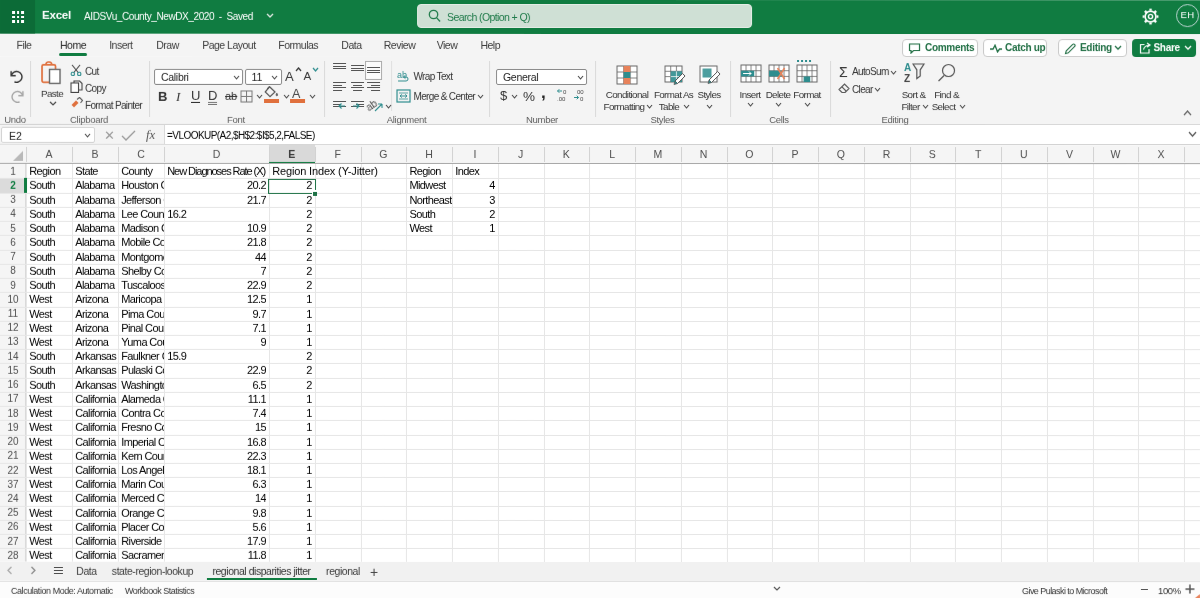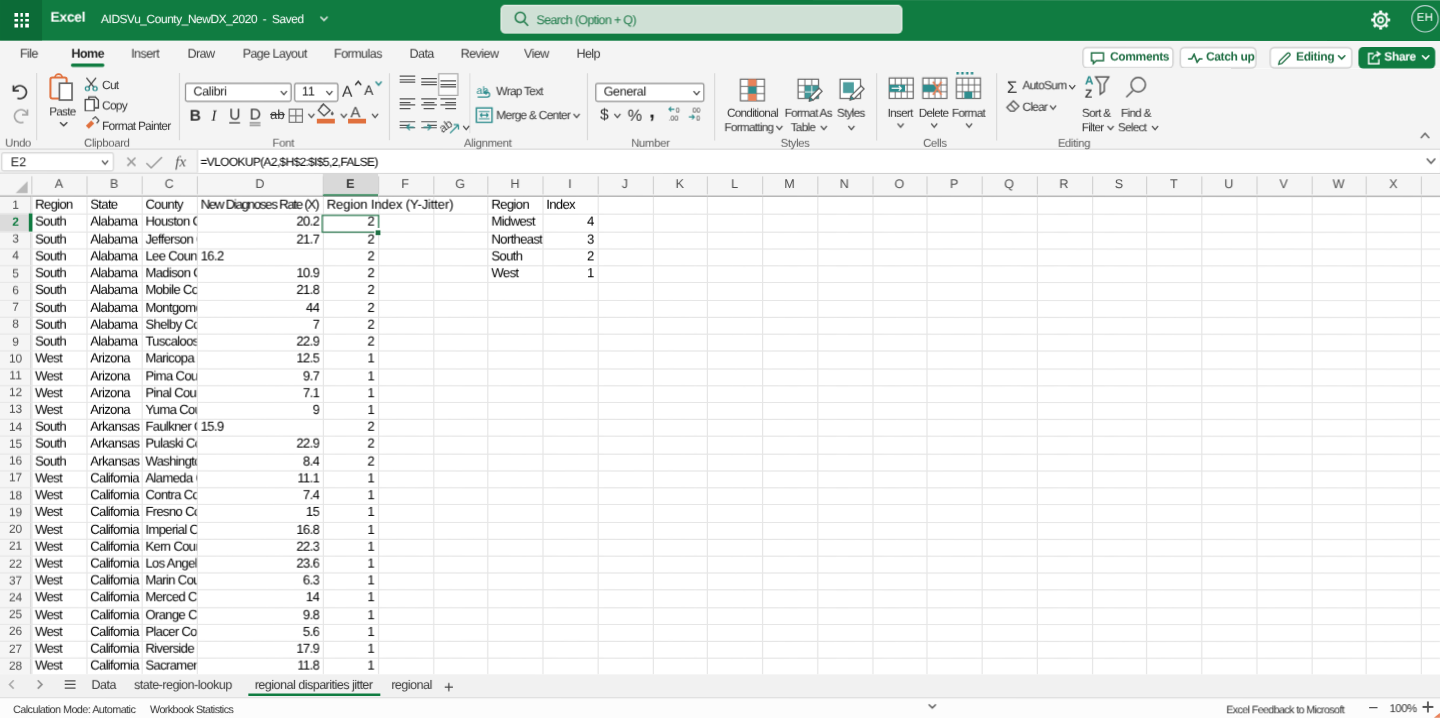--- a/index.html
+++ b/index.html
@@ -43,21 +43,21 @@
       <path d="M5.3 13.7 L3.9 15.1" stroke="#fff" stroke-width="2.4"></path>
       <path d="M3.5 9.5 L1.6 9.5" stroke="#fff" stroke-width="2.4"></path>
       <path d="M5.3 5.3 L3.9 3.9" stroke="#fff" stroke-width="2.4"></path>
       <path d="M9.5 3.5 L9.5 1.6" stroke="#fff" stroke-width="2.4"></path>
       <path d="M13.7 5.3 L15.1 3.9" stroke="#fff" stroke-width="2.4"></path>
       <circle cx="9.5" cy="9.5" r="2.1" fill="none" stroke="#fff" stroke-width="1.4"></circle>
     </svg>
     <div class="a" style="left:1176px;top:4px;width:23px;height:23px;border-radius:50%;border:1.4px solid rgba(214,226,232,.85);color:#fff;font-size:9.5px;text-align:center;line-height:20px;letter-spacing:.3px">EH</div>
     <div class="a" style="left:0;top:34px;width:1200px;height:23px;background:#f4f4f4"></div>
     <div class="a" style="left:24px;top:38.5px;transform:translateX(-50%) translateZ(0);font-size:10.5px;letter-spacing:-0.5px;font-weight:400;color:#3b3b3b;white-space:nowrap">File</div>
-    <div class="a" style="left:73px;top:38.5px;transform:translateX(-50%) translateZ(0);font-size:10.5px;letter-spacing:-0.5px;font-weight:700;color:#262626;white-space:nowrap">Home</div>
+    <div class="a" style="left:73px;top:38.5px;transform:translateX(-50%) translateZ(0);font-size:10.5px;letter-spacing:-0.5px;font-weight:400;color:#262626;white-space:nowrap">Home</div>
     <div class="a" style="left:120.8px;top:38.5px;transform:translateX(-50%) translateZ(0);font-size:10.5px;letter-spacing:-0.5px;font-weight:400;color:#3b3b3b;white-space:nowrap">Insert</div>
     <div class="a" style="left:167.5px;top:38.5px;transform:translateX(-50%) translateZ(0);font-size:10.5px;letter-spacing:-0.5px;font-weight:400;color:#3b3b3b;white-space:nowrap">Draw</div>
     <div class="a" style="left:228.9px;top:38.5px;transform:translateX(-50%) translateZ(0);font-size:10.5px;letter-spacing:-0.5px;font-weight:400;color:#3b3b3b;white-space:nowrap">Page Layout</div>
     <div class="a" style="left:298.2px;top:38.5px;transform:translateX(-50%) translateZ(0);font-size:10.5px;letter-spacing:-0.5px;font-weight:400;color:#3b3b3b;white-space:nowrap">Formulas</div>
     <div class="a" style="left:351.4px;top:38.5px;transform:translateX(-50%) translateZ(0);font-size:10.5px;letter-spacing:-0.5px;font-weight:400;color:#3b3b3b;white-space:nowrap">Data</div>
     <div class="a" style="left:399.5px;top:38.5px;transform:translateX(-50%) translateZ(0);font-size:10.5px;letter-spacing:-0.5px;font-weight:400;color:#3b3b3b;white-space:nowrap">Review</div>
     <div class="a" style="left:447px;top:38.5px;transform:translateX(-50%) translateZ(0);font-size:10.5px;letter-spacing:-0.5px;font-weight:400;color:#3b3b3b;white-space:nowrap">View</div>
     <div class="a" style="left:490.2px;top:38.5px;transform:translateX(-50%) translateZ(0);font-size:10.5px;letter-spacing:-0.5px;font-weight:400;color:#3b3b3b;white-space:nowrap">Help</div>
     <div class="a" style="left:58.7px;top:53.2px;width:28.3px;height:2.6px;background:#107C41;border-radius:2px"></div>
     <div class="a" style="left:901.5px;top:38.5px;width:76.5px;height:18.5px;background:#fff;border:1px solid #c8c8c8;border-radius:4px"></div>
@@ -589,21 +589,21 @@
       <div class="ct" style="left:167.2px;top:204.19px;width:98.8px;overflow:hidden">15.9</div>
       <div class="ct" style="left:272.2px;top:204.19px;width:39.55px;text-align:right;overflow:hidden">2</div>
       <div class="ct" style="left:29.2px;top:218.42px;width:42.6px;text-align:left;overflow:hidden">South</div>
       <div class="ct" style="left:75.2px;top:218.42px;width:42.6px;text-align:left;overflow:hidden">Arkansas</div>
       <div class="ct" style="left:121.2px;top:218.42px;width:42.6px;text-align:left;overflow:hidden">Pulaski County</div>
       <div class="ct" style="left:167.2px;top:218.42px;width:98.8px;text-align:right;overflow:hidden">22.9</div>
       <div class="ct" style="left:272.2px;top:218.42px;width:39.55px;text-align:right;overflow:hidden">2</div>
       <div class="ct" style="left:29.2px;top:232.65px;width:42.6px;text-align:left;overflow:hidden">South</div>
       <div class="ct" style="left:75.2px;top:232.65px;width:42.6px;text-align:left;overflow:hidden">Arkansas</div>
       <div class="ct" style="left:121.2px;top:232.65px;width:42.6px;text-align:left;overflow:hidden">Washington County</div>
-      <div class="ct" style="left:167.2px;top:232.65px;width:98.8px;text-align:right;overflow:hidden">8.4</div>
+      <div class="ct" style="left:167.2px;top:232.65px;width:98.8px;text-align:right;overflow:hidden">6.5</div>
       <div class="ct" style="left:272.2px;top:232.65px;width:39.55px;text-align:right;overflow:hidden">2</div>
       <div class="ct" style="left:29.2px;top:246.88px;width:42.6px;text-align:left;overflow:hidden">West</div>
       <div class="ct" style="left:75.2px;top:246.88px;width:42.6px;text-align:left;overflow:hidden">California</div>
       <div class="ct" style="left:121.2px;top:246.88px;width:42.6px;text-align:left;overflow:hidden">Alameda County</div>
       <div class="ct" style="left:167.2px;top:246.88px;width:98.8px;text-align:right;overflow:hidden">11.1</div>
       <div class="ct" style="left:272.2px;top:246.88px;width:39.55px;text-align:right;overflow:hidden">1</div>
       <div class="ct" style="left:29.2px;top:261.11px;width:42.6px;text-align:left;overflow:hidden">West</div>
       <div class="ct" style="left:75.2px;top:261.11px;width:42.6px;text-align:left;overflow:hidden">California</div>
       <div class="ct" style="left:121.2px;top:261.11px;width:42.6px;text-align:left;overflow:hidden">Contra Costa County</div>
       <div class="ct" style="left:167.2px;top:261.11px;width:98.8px;text-align:right;overflow:hidden">7.4</div>
@@ -619,21 +619,21 @@
       <div class="ct" style="left:167.2px;top:289.57px;width:98.8px;text-align:right;overflow:hidden">16.8</div>
       <div class="ct" style="left:272.2px;top:289.57px;width:39.55px;text-align:right;overflow:hidden">1</div>
       <div class="ct" style="left:29.2px;top:303.80px;width:42.6px;text-align:left;overflow:hidden">West</div>
       <div class="ct" style="left:75.2px;top:303.80px;width:42.6px;text-align:left;overflow:hidden">California</div>
       <div class="ct" style="left:121.2px;top:303.80px;width:42.6px;text-align:left;overflow:hidden">Kern County</div>
       <div class="ct" style="left:167.2px;top:303.80px;width:98.8px;text-align:right;overflow:hidden">22.3</div>
       <div class="ct" style="left:272.2px;top:303.80px;width:39.55px;text-align:right;overflow:hidden">1</div>
       <div class="ct" style="left:29.2px;top:318.03px;width:42.6px;text-align:left;overflow:hidden">West</div>
       <div class="ct" style="left:75.2px;top:318.03px;width:42.6px;text-align:left;overflow:hidden">California</div>
       <div class="ct" style="left:121.2px;top:318.03px;width:42.6px;text-align:left;overflow:hidden">Los Angeles County</div>
-      <div class="ct" style="left:167.2px;top:318.03px;width:98.8px;text-align:right;overflow:hidden">23.6</div>
+      <div class="ct" style="left:167.2px;top:318.03px;width:98.8px;text-align:right;overflow:hidden">18.1</div>
       <div class="ct" style="left:272.2px;top:318.03px;width:39.55px;text-align:right;overflow:hidden">1</div>
       <div class="ct" style="left:29.2px;top:332.26px;width:42.6px;text-align:left;overflow:hidden">West</div>
       <div class="ct" style="left:75.2px;top:332.26px;width:42.6px;text-align:left;overflow:hidden">California</div>
       <div class="ct" style="left:121.2px;top:332.26px;width:42.6px;text-align:left;overflow:hidden">Marin County</div>
       <div class="ct" style="left:167.2px;top:332.26px;width:98.8px;text-align:right;overflow:hidden">6.3</div>
       <div class="ct" style="left:272.2px;top:332.26px;width:39.55px;text-align:right;overflow:hidden">1</div>
       <div class="ct" style="left:29.2px;top:346.49px;width:42.6px;text-align:left;overflow:hidden">West</div>
       <div class="ct" style="left:75.2px;top:346.49px;width:42.6px;text-align:left;overflow:hidden">California</div>
       <div class="ct" style="left:121.2px;top:346.49px;width:42.6px;text-align:left;overflow:hidden">Merced County</div>
       <div class="ct" style="left:167.2px;top:346.49px;width:98.8px;text-align:right;overflow:hidden">14</div>
@@ -677,19 +677,19 @@
     <div class="a" style="left:261.5px;top:565px;transform:translateX(-50%) translateZ(0);font-size:10.5px;letter-spacing:-0.45px;font-weight:400;color:#333;white-space:nowrap">regional disparities jitter</div>
     <div class="a" style="left:343px;top:565px;transform:translateX(-50%) translateZ(0);font-size:10.5px;letter-spacing:-0.45px;font-weight:400;color:#3c3c3c;white-space:nowrap">regional</div>
     <div class="a" style="left:206.5px;top:577.5px;width:110px;height:2.5px;background:#107C41"></div>
     <div class="a" style="left:370px;top:563.5px;font-size:14px;color:#444">+</div>
     <div class="a" style="left:0;top:581px;width:1200px;height:17px;background:#fcfcfc;border-top:1px solid #e1e1e1"></div>
     <div class="a" style="left:11px;top:585.5px;font-size:9px;letter-spacing:-0.45px;color:#333">Calculation Mode: Automatic</div>
     <div class="a" style="left:125px;top:585.5px;font-size:9px;letter-spacing:-0.5px;color:#333">Workbook Statistics</div>
     <svg style="position:absolute;left:773px;top:586px" width="8" height="6" viewBox="0 0 8 6">
       <path d="M1 1 L4.0 4 L7 1" fill="none" stroke="#555" stroke-width="1.2"></path>
     </svg>
-    <div class="a" style="left:1022px;top:585.5px;font-size:9px;letter-spacing:-0.55px;color:#333">Excel Feedback to Microsoft</div>
+    <div class="a" style="left:1022px;top:585.5px;font-size:9px;letter-spacing:-0.55px;color:#333">Give Pulaski to Microsoft</div>
     <div class="a" style="left:1140.5px;top:588.5px;width:7.5px;height:1.6px;background:#555"></div>
     <div class="a" style="left:1158px;top:585px;font-size:9.5px;letter-spacing:-0.4px;color:#333">100%</div>
     <svg class="a" style="left:1184.5px;top:584px" width="10" height="10" viewBox="0 0 10 10">
       <path d="M5 0.5 V9.5 M0.5 5 H9.5" stroke="#555" stroke-width="1.5"></path>
     </svg>
     <div class="a" style="left:1195px;top:594px;width:0;height:0;border-left:5px solid transparent;border-bottom:4px solid #e8825a"></div>
   </div>
 </body></html>

